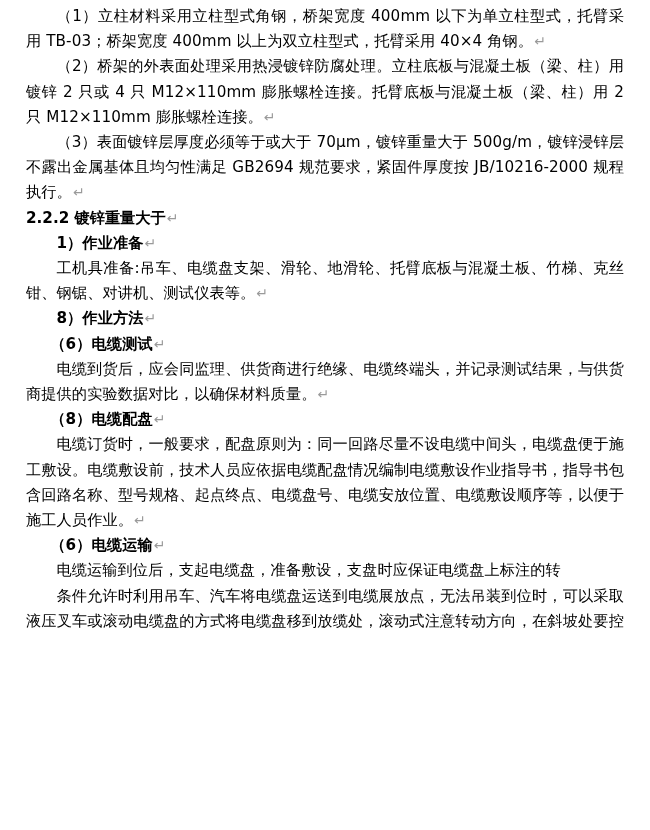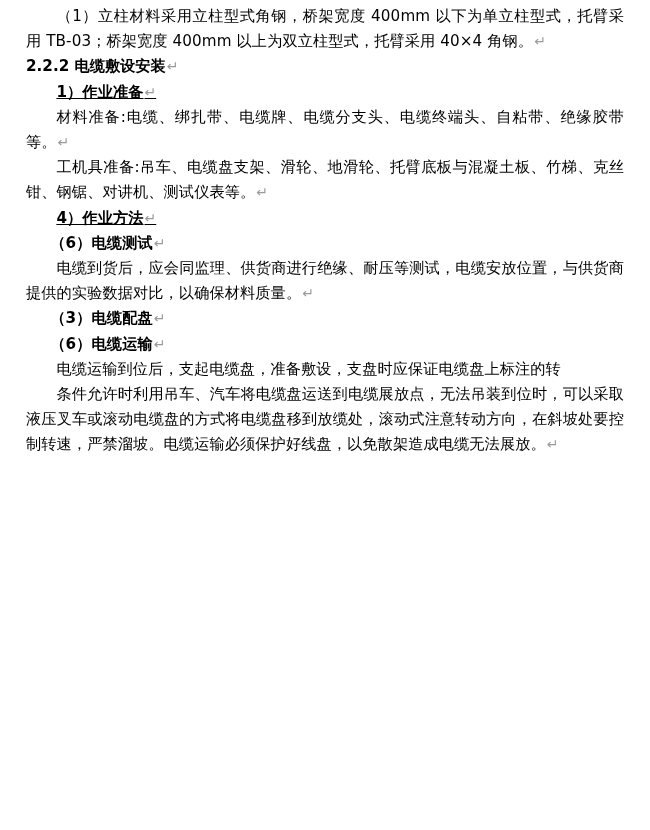--- a/index.html
+++ b/index.html
@@ -41,21 +41,20 @@
     margin: 0;
     text-indent: 0;
     font-weight: bold;
     letter-spacing: 0;
   }
   
   p.heading-level {
     margin: 0;
     text-indent: 2em;
     font-weight: bold;
-    text-decoration: underline;
   }
   
   p.heading-sub {
     margin: 0;
     text-indent: 1.6em;
     font-weight: bold;
   }
   
   .pilcrow {
     color: #9a9a9a;
@@ -66,39 +65,41 @@
   }
 </style>
 </head>
 <body>
 
 <div id="page">
   <div class="doc-body">
 
     <p class="para"><span>（1）立柱材料采用立柱型式角钢，桥架宽度 400mm 以下为单立柱型式，托臂采用 TB-03；桥架宽度 400mm 以上为双立柱型式，托臂采用 40×4 角钢。</span><span class="pilcrow">↵</span></p>
 
+    <p class="para"><span>（2）桥架的外表面处理采用热浸镀锌防腐处理。立柱底板与混凝土板（梁、柱）用镀锌 2 只或 4 只 M12×110mm 膨胀螺栓连接。托臂底板与混凝土板（梁、柱）用 2 只 M12×110mm 膨胀螺栓连接。</span><span class="pilcrow">↵</span></p>
 
+    <p class="para"><span>（3）表面镀锌层厚度必须等于或大于 70μm，镀锌重量大于 500g/m，镀锌浸锌层不露出金属基体且均匀性满足 GB2694 规范要求，紧固件厚度按 JB/10216-2000 规程执行。</span><span class="pilcrow">↵</span></p>
 
-    <p class="heading-section"><span>2.2.2 电缆敷设安装</span><span class="pilcrow">↵</span></p>
+    <p class="heading-section"><span>2.2.2 镀锌重量大于</span><span class="pilcrow">↵</span></p>
 
 
     <p class="heading-level"><span>1）作业准备</span><span class="pilcrow">↵</span></p>
 
-    <p class="para"><span>材料准备:电缆、绑扎带、电缆牌、电缆分支头、电缆终端头、自粘带、绝缘胶带等。</span><span class="pilcrow">↵</span></p>
 
     <p class="para"><span>工机具准备:吊车、电缆盘支架、滑轮、地滑轮、托臂底板与混凝土板、竹梯、克丝钳、钢锯、对讲机、测试仪表等。</span><span class="pilcrow">↵</span></p>
 
-    <p class="heading-level"><span>4）作业方法</span><span class="pilcrow">↵</span></p>
+    <p class="heading-level"><span>8）作业方法</span><span class="pilcrow">↵</span></p>
 
     <p class="heading-sub"><span>（6）电缆测试</span><span class="pilcrow">↵</span></p>
 
-    <p class="para"><span>电缆到货后，应会同监理、供货商进行绝缘、耐压等测试，电缆安放位置，与供货商提供的实验数据对比，以确保材料质量。</span><span class="pilcrow">↵</span></p>
+    <p class="para"><span>电缆到货后，应会同监理、供货商进行绝缘、电缆终端头，并记录测试结果，与供货商提供的实验数据对比，以确保材料质量。</span><span class="pilcrow">↵</span></p>
 
-    <p class="heading-sub"><span>（3）电缆配盘</span><span class="pilcrow">↵</span></p>
+    <p class="heading-sub"><span>（8）电缆配盘</span><span class="pilcrow">↵</span></p>
 
+    <p class="para"><span>电缆订货时，一般要求，配盘原则为：同一回路尽量不设电缆中间头，电缆盘便于施工敷设。电缆敷设前，技术人员应依据电缆配盘情况编制电缆敷设作业指导书，指导书包含回路名称、型号规格、起点终点、电缆盘号、电缆安放位置、电缆敷设顺序等，以便于施工人员作业。</span><span class="pilcrow">↵</span></p>
 
     <p class="heading-sub"><span>（6）电缆运输</span><span class="pilcrow">↵</span></p>
 
     <p class="para"><span>电缆运输到位后，支起电缆盘，准备敷设，支盘时应保证电缆盘上标注的转</span></p>
 
     <p class="para"><span>条件允许时利用吊车、汽车将电缆盘运送到电缆展放点，无法吊装到位时，可以采取液压叉车或滚动电缆盘的方式将电缆盘移到放缆处，滚动式注意转动方向，在斜坡处要控制转速，严禁溜坡。电缆运输必须保护好线盘，以免散架造成电缆无法展放。</span><span class="pilcrow">↵</span></p>
 
   </div>
 </div>
 

